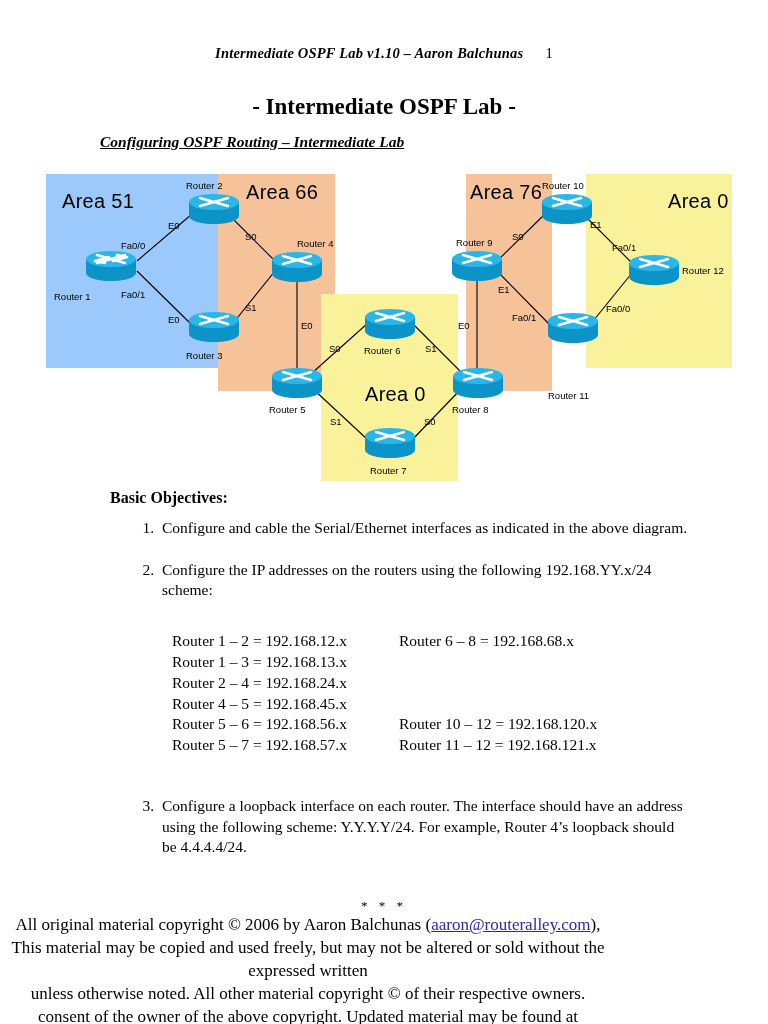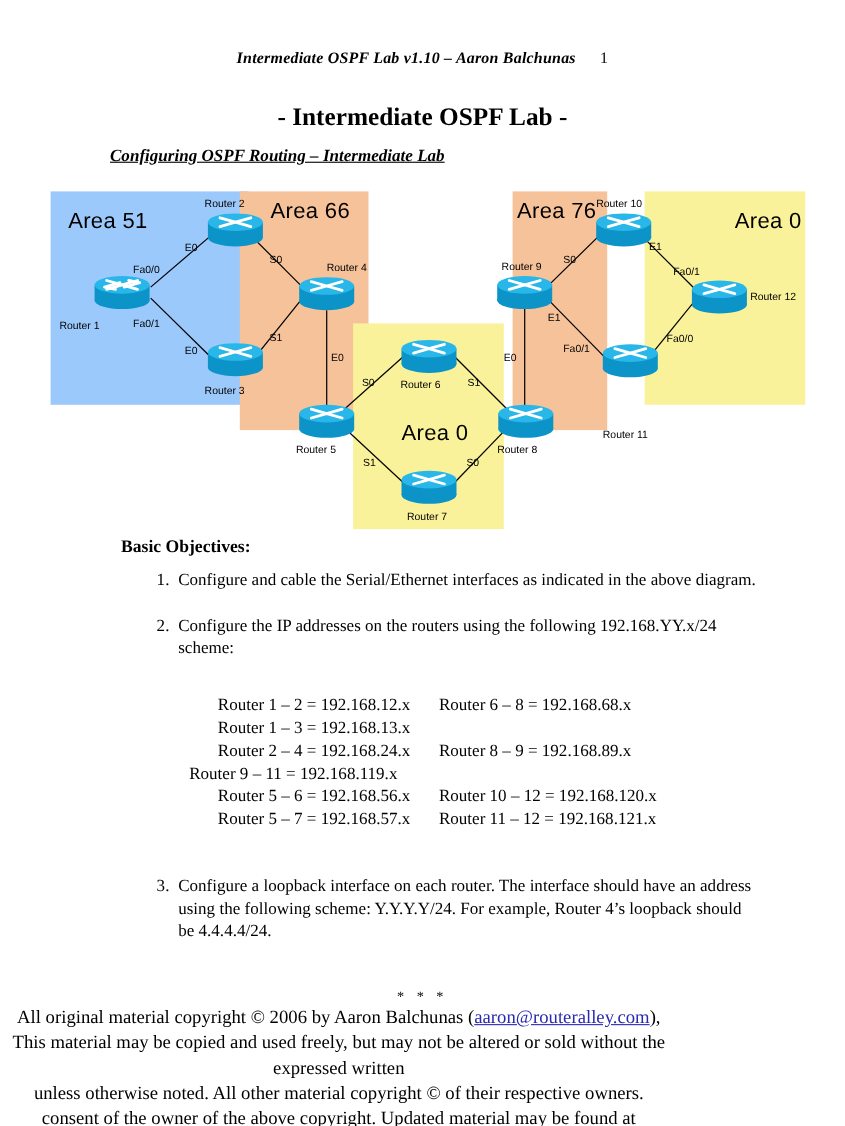--- a/index.html
+++ b/index.html
@@ -58,21 +58,21 @@
   .oitem{position:relative;margin-bottom:17px;font-size:15.5px;line-height:1.33;}
   .onum{position:absolute;left:0;top:0;width:22px;text-align:right;}
   .otext{display:block;margin-left:30px;}
 
   .iptable{
     position:absolute;left:172px;top:631px;
     font-size:15.5px;line-height:1.345;
   }
   .iprow{display:flex;}
   .ipcell{white-space:pre;}
-  .ipcell.c1{width:227px;text-align:center;}
+  .ipcell.c1{width:227px;}
 
   .item3{position:absolute;left:132px;top:796px;width:560px;font-size:15.5px;line-height:1.33;}
 
   
   .stars{
     position:absolute;left:0;top:898px;width:768px;text-align:center;
     font-size:13px;letter-spacing:4px;
   }
   .foot{
     position:absolute;left:0;top:914px;width:616px;text-align:center;
@@ -308,24 +308,23 @@
   <div class="iptable">
     <div class="iprow">
       <span class="ipcell c1">Router 1 – 2 = 192.168.12.x</span>
       <span class="ipcell">Router 6 – 8 = 192.168.68.x</span>
     </div>
     <div class="iprow">
       <span class="ipcell c1">Router 1 – 3 = 192.168.13.x</span>
     </div>
     <div class="iprow">
       <span class="ipcell c1">Router 2 – 4 = 192.168.24.x</span>
-      <span class="ipcell">Router 8 – 9 = 192.168.89.x</span>
-    </div>
-    <div class="iprow">
-      <span class="ipcell">Router 9 – 11 = 192.168.119.x</span>
+    </div>
+    <div class="iprow">
+      <span class="ipcell c1">Router 4 – 5 = 192.168.45.x</span>
     </div>
     <div class="iprow">
       <span class="ipcell c1">Router 5 – 6 = 192.168.56.x</span>
       <span class="ipcell">Router 10 – 12 = 192.168.120.x</span>
     </div>
     <div class="iprow">
       <span class="ipcell c1">Router 5 – 7 = 192.168.57.x</span>
       <span class="ipcell">Router 11 – 12 = 192.168.121.x</span>
     </div>
   </div>

